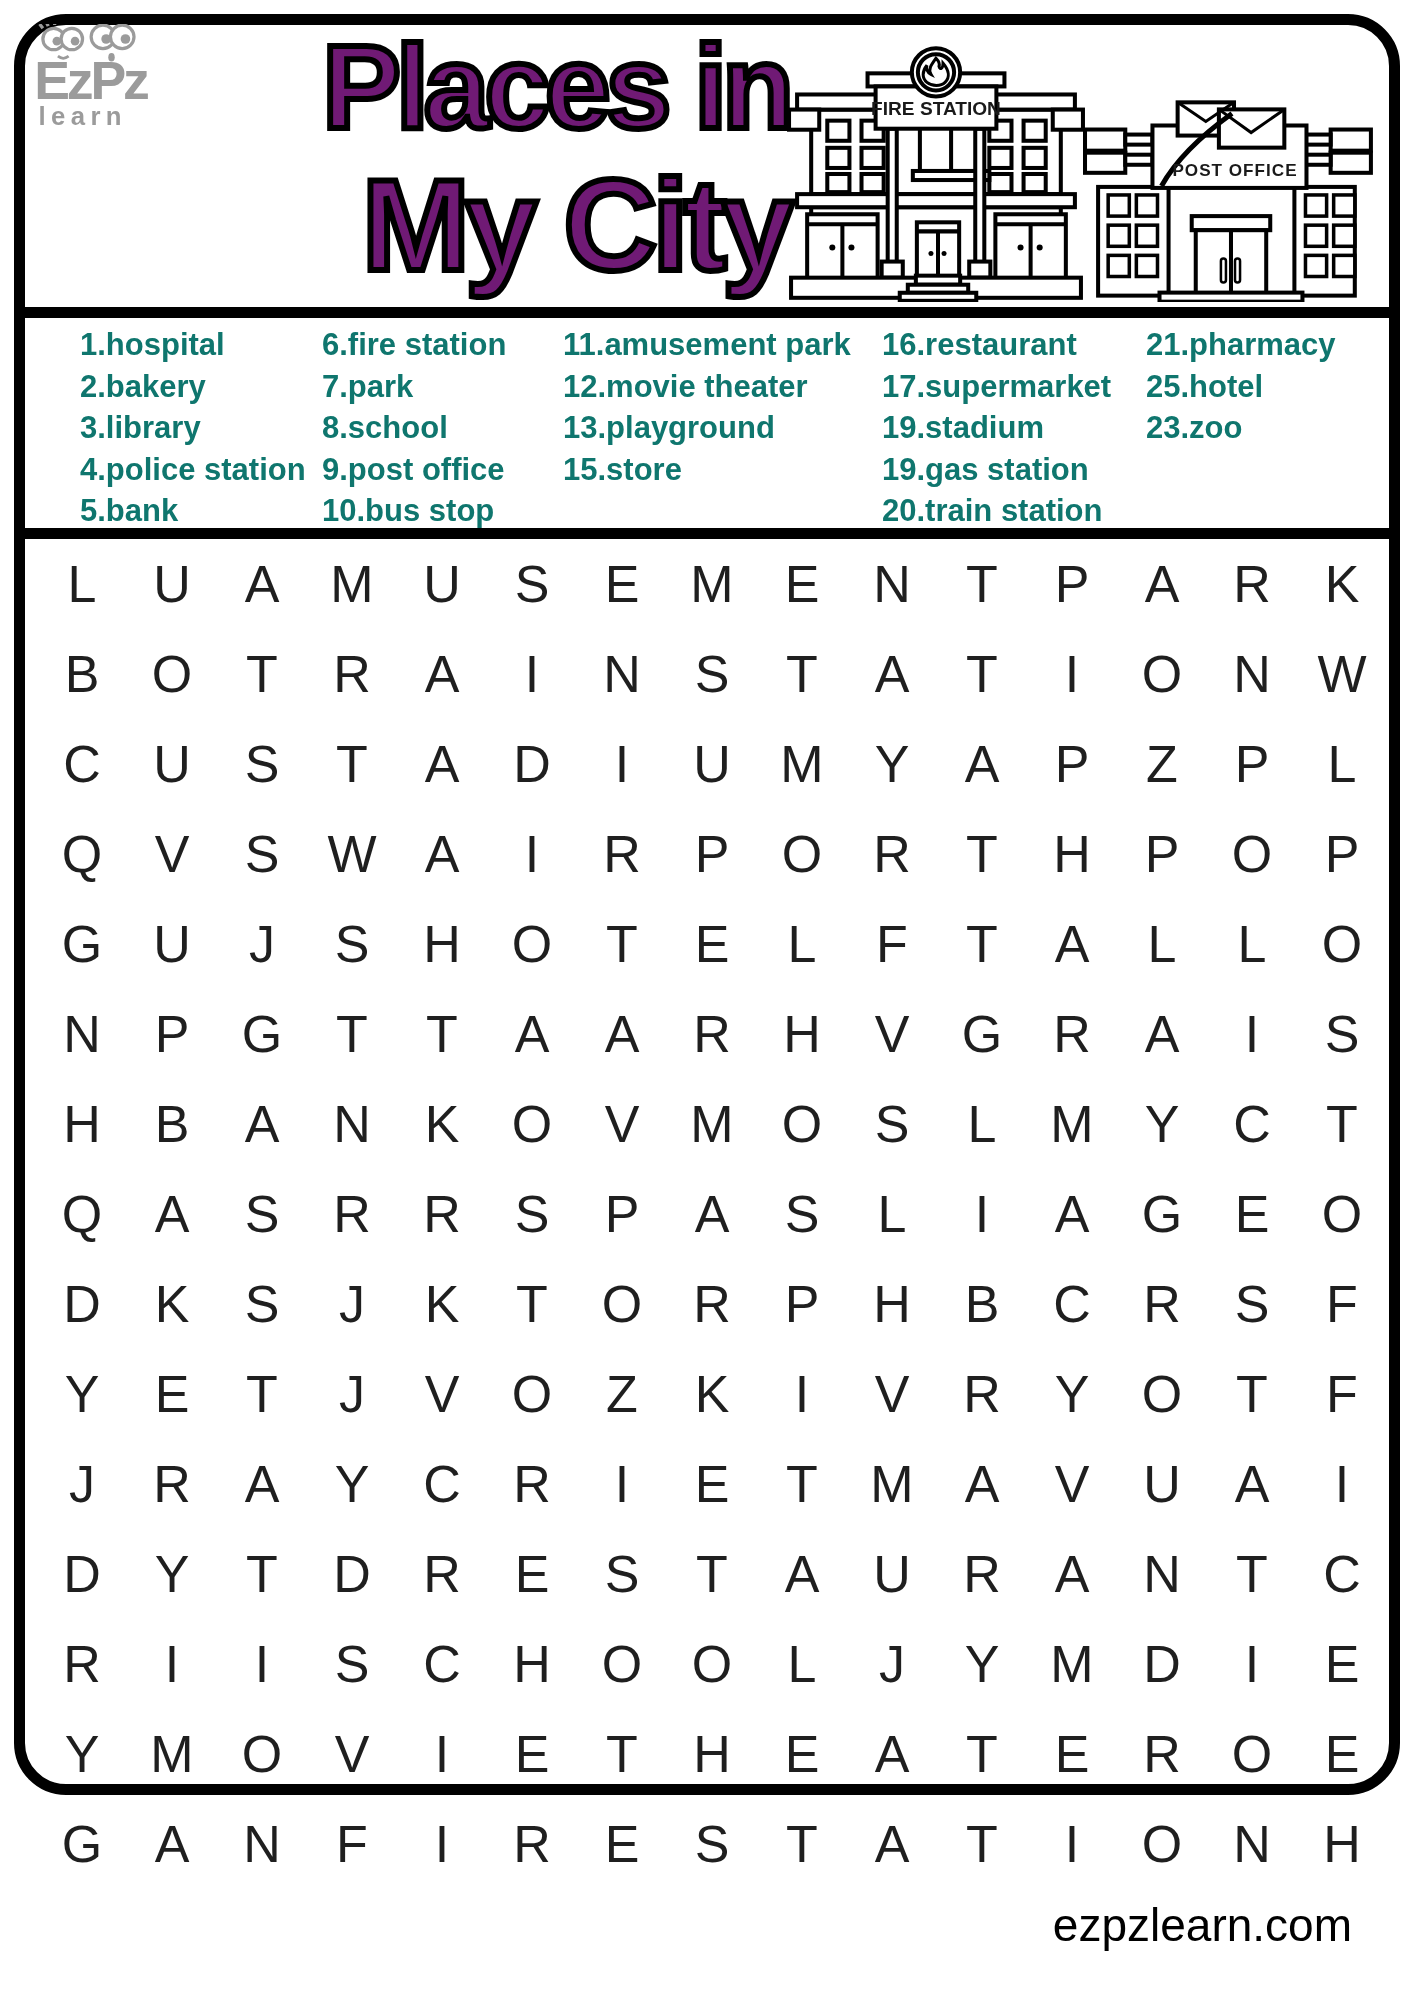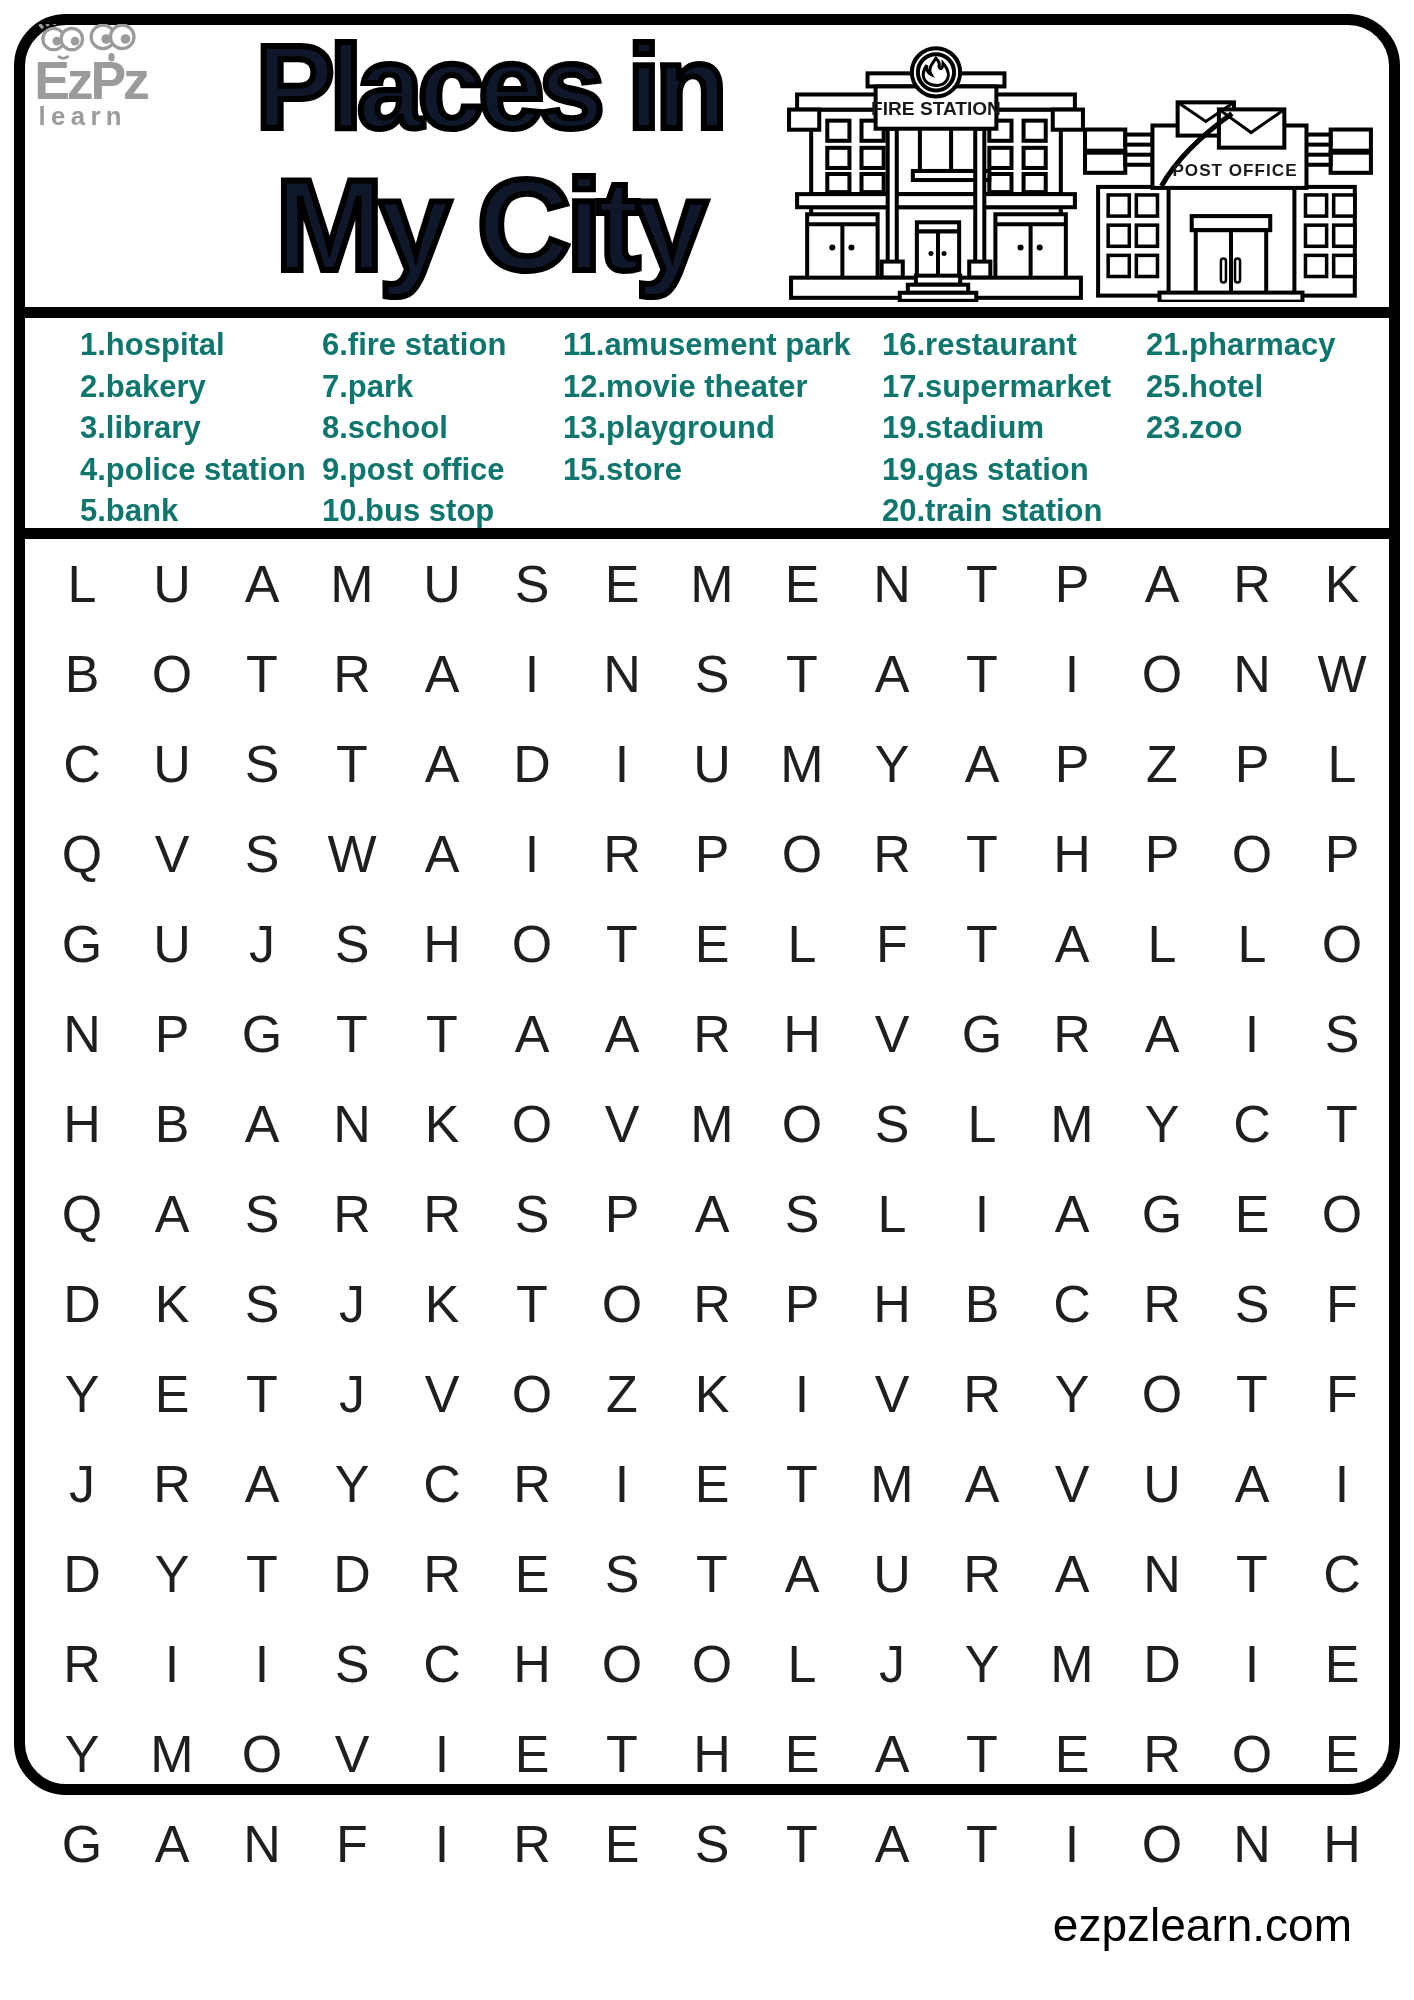--- a/index.html
+++ b/index.html
@@ -7,22 +7,22 @@
   body { width:1414px; height:2000px; font-family:"Liberation Sans", sans-serif; position:relative; overflow:hidden; }
 
   .page { position:absolute; left:0; top:0; width:1414px; height:1809px; background:#fff; }
 
   .frame { position:absolute; left:14px; top:14px; right:14px; bottom:14px;
            border:11px solid #000; border-radius:52px; pointer-events:none; }
 
   
   .logo-svg { position:absolute; left:34px; top:24px; width:140px; height:104px; }
 
-  .title { position:absolute; left:189px; top:28px; width:600px; text-align:center;
-           font-weight:900; color:#0f172a; letter-spacing:-5px; line-height:1.0;
+  .title { position:absolute; left:189px; top:28px; width:600px; text-align:right;
+           font-weight:900; color:#701a75; letter-spacing:-5px; line-height:1.0;
            -webkit-text-stroke:6px #000; }
   .title .t1 { display:block; font-size:118px; }
   .title .t2 { display:block; font-size:130px; margin-top:14px; }
 
   .fire-svg { position:absolute; left:783px; top:46px; width:307px; height:256px; }
   .post-svg { position:absolute; left:1083px; top:99px; width:302px; height:203px; }
 
   .sep { position:absolute; left:21px; width:1372px; height:11px; background:#000; }
   .sep1 { top:307px; }
   .sep2 { top:528px; }

